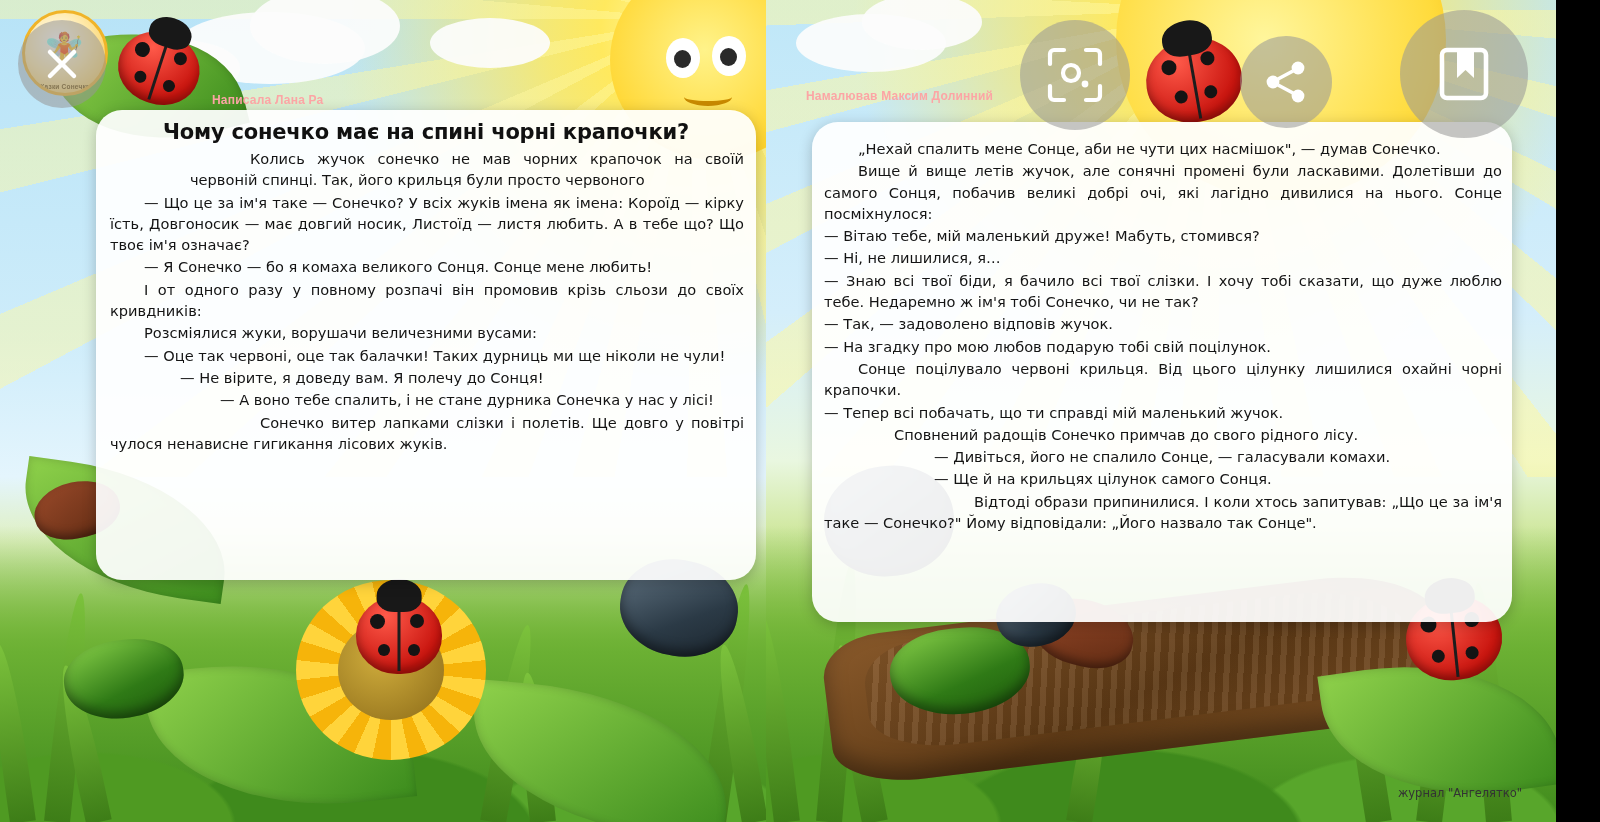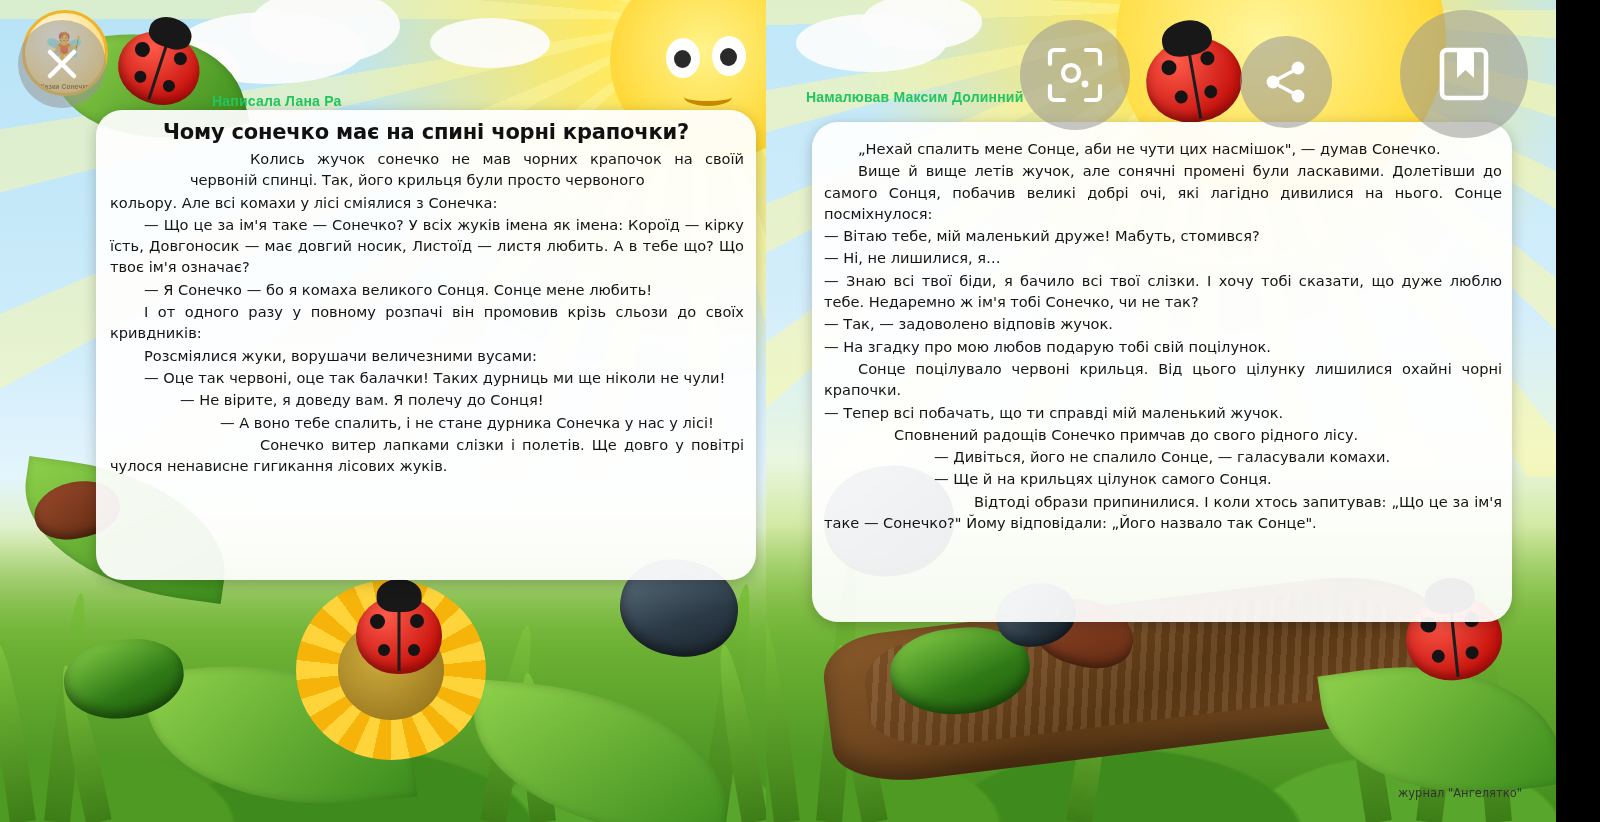--- a/index.html
+++ b/index.html
@@ -105,23 +105,23 @@
     position: absolute;
     background: rgba(255,255,255,0.93);
     border-radius: 26px;
     box-shadow: 0 3px 14px rgba(0,0,0,.22);
   }
   .page.left .sheet  { left: 96px; top: 110px; width: 660px; height: 470px; }
   .page.right .sheet { left: 46px; top: 122px; width: 700px; height: 500px; }
 
   .credit {
     position: absolute;
-    font-size: 14px;
+    font-size: 12px;
     font-weight: bold;
-    color: #22c55e;
+    color: #fca5a5;
     letter-spacing: .2px;
     white-space: nowrap;
   }
   .page.left .credit  { left: 212px; top: 93px; }
   .page.right .credit { left: 40px; top: 89px; }
 
   .story-title {
     position: absolute;
     left: 96px; top: 120px;
     width: 660px;
@@ -322,21 +322,20 @@
 
     <div class="bug beetle-dark" style="left:620px; top:560px; width:118px; height:96px; transform:rotate(10deg);"></div>
 
     <div class="sheet"></div>
 
     <div class="credit">Написала Лана Ра</div>
     <div class="story-title">Чому сонечко має на спині чорні крапочки?</div>
 
     <div class="body-text">
       <p class="first">Колись жучок сонечко не мав чорних крапочок на своїй червоній спинці. Так, його крильця були просто червоного</p>
-      <p class="first-cont">кольору. Але всі комахи у лісі сміялися з Сонечка:</p>
       <p class="ind1">— Що це за ім'я таке — Сонечко? У всіх жуків імена як імена: Короїд — кірку їсть, Довгоносик — має довгий носик, Листоїд — листя любить. А в тебе що? Що твоє ім'я означає?</p>
       <p class="ind1">— Я Сонечко — бо я комаха великого Сонця. Сонце мене любить!</p>
       <p class="ind1">І от одного разу у повному розпачі він промовив крізь сльози до своїх кривдників:</p>
       <p class="ind1">Розсміялися жуки, ворушачи величезними вусами:</p>
       <p class="ind1">— Оце так червоні, оце так балачки! Таких дурниць ми ще ніколи не чули!</p>
       <p class="ind2">— Не вірите, я доведу вам. Я полечу до Сонця!</p>
       <p class="ind3">— А воно тебе спалить, і не стане дурника Сонечка у нас у лісі!</p>
       <p class="ind4">Сонечко витер лапками слізки і полетів. Ще довго у повітрі чулося ненависне гигикання лісових жуків.</p>
     </div>
   </div>

